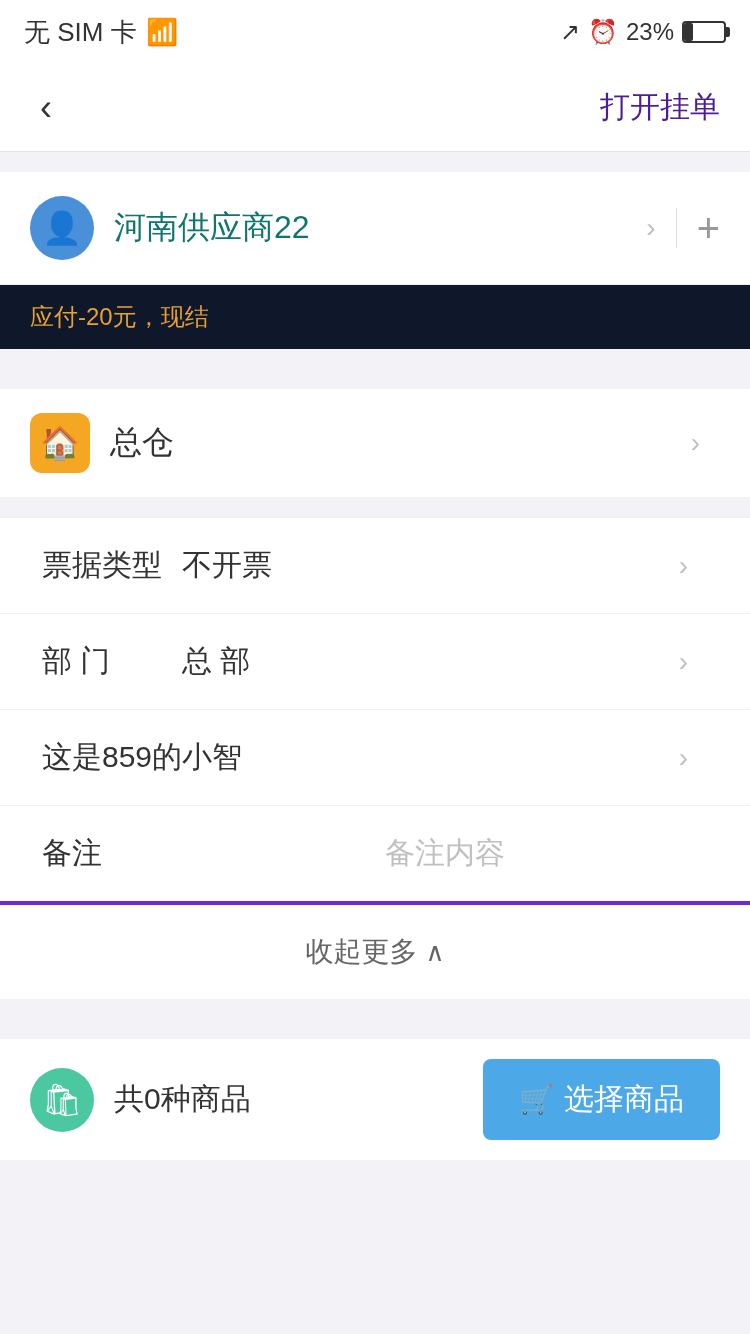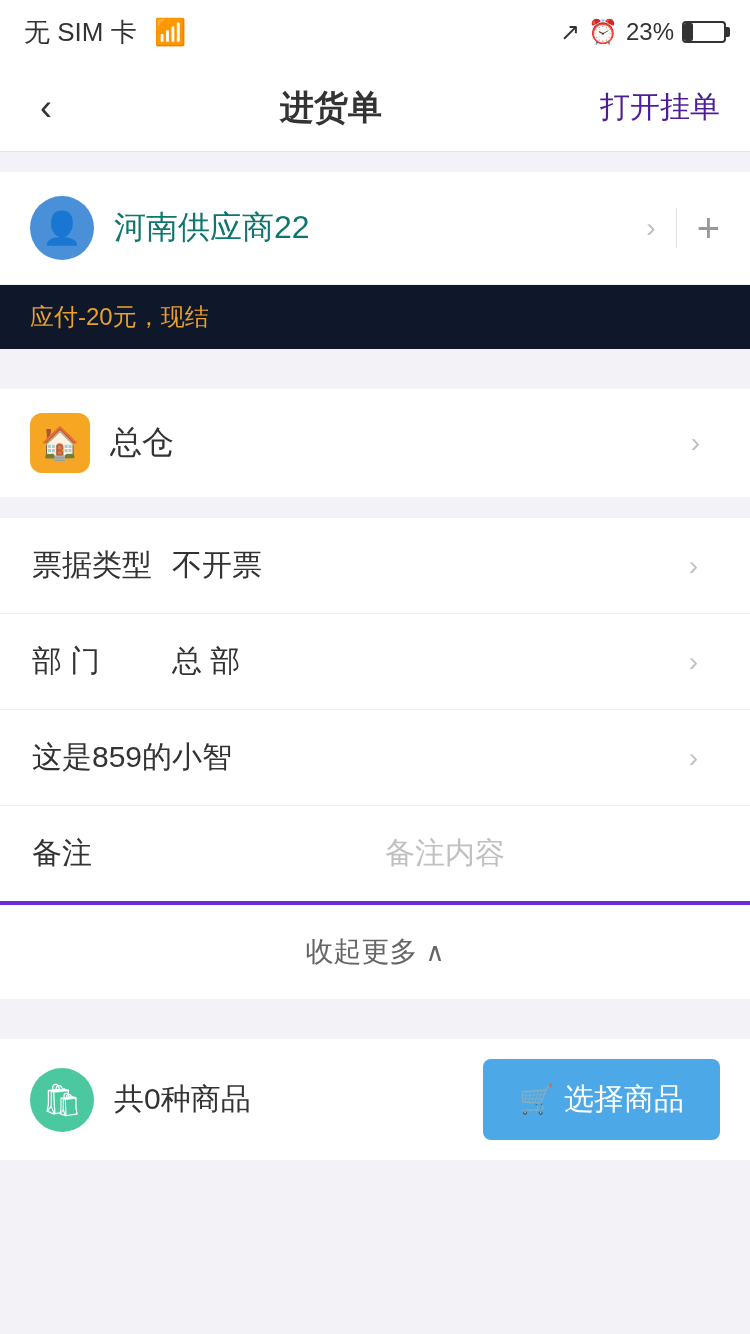--- a/index.html
+++ b/index.html
@@ -18,21 +18,21 @@
       width: 750px;
       height: 64px;
       background: #fff;
       display: flex;
       align-items: center;
       justify-content: space-between;
       padding: 0 24px;
       font-size: 26px;
       font-weight: 500;
     }
-    .status-left { display: flex; align-items: center; gap: 18px; }
+    .status-left { display: flex; align-items: center; gap: 10px; }
     .status-center { font-size: 30px; font-weight: 600; }
     .status-right { display: flex; align-items: center; gap: 8px; font-size: 24px; }
     .battery-bar {
       display: inline-block;
       width: 44px; height: 22px;
       border: 2px solid #333;
       border-radius: 4px;
       position: relative;
     }
     .battery-bar::after {
@@ -160,21 +160,21 @@
     .warehouse-name {
       flex: 1;
       font-size: 32px;
       color: #333;
     }
 
     
     .form-row {
       display: flex;
       align-items: center;
-      padding: 0 32px;
+      padding: 0 42px;
       height: 96px;
       background: #fff;
       border-top: 1px solid #f0f0f0;
     }
     .form-label {
       font-size: 30px;
       color: #333;
       width: 140px;
       flex-shrink: 0;
     }
@@ -266,21 +266,20 @@
     <span>⏰</span>
     <span>23%</span>
     <div class="battery-bar">
       <div class="battery-fill"></div>
     </div>
   </div>
 </div>
 
 <div class="nav-bar">
   <span class="nav-back">‹</span>
-  <span class="nav-title">进货单</span>
   <span class="nav-action">打开挂单</span>
 </div>
 
 <div class="section-gap"></div>
 <div class="card-section">
   <div class="supplier-row">
     <div class="supplier-avatar">
       <span class="avatar-person">👤</span>
     </div>
     <span class="supplier-name">河南供应商22</span>

